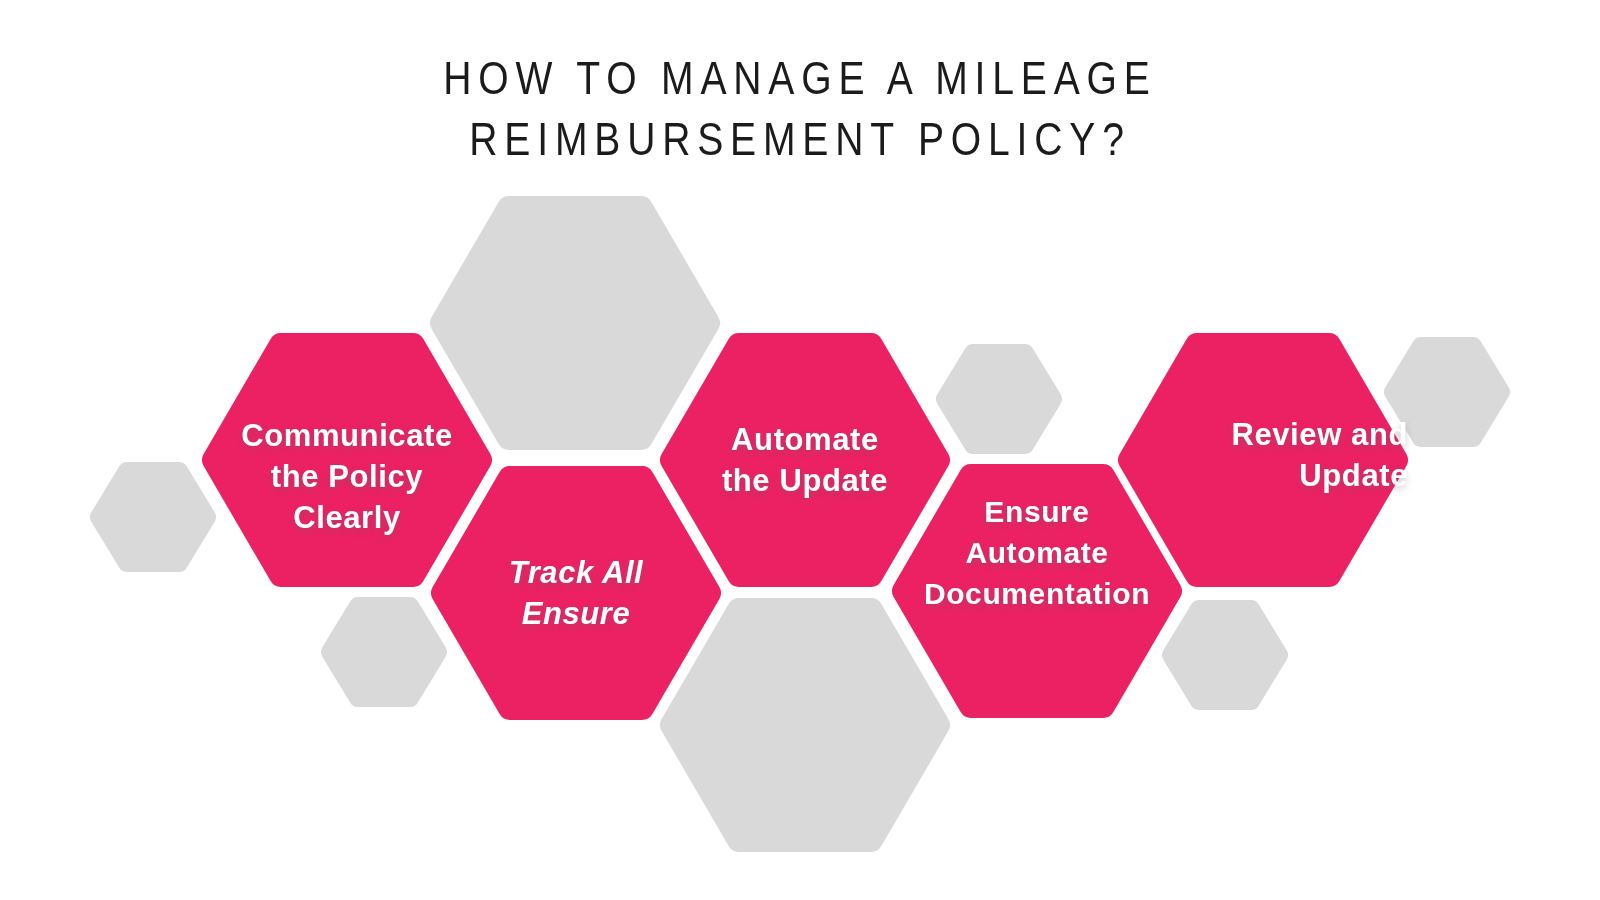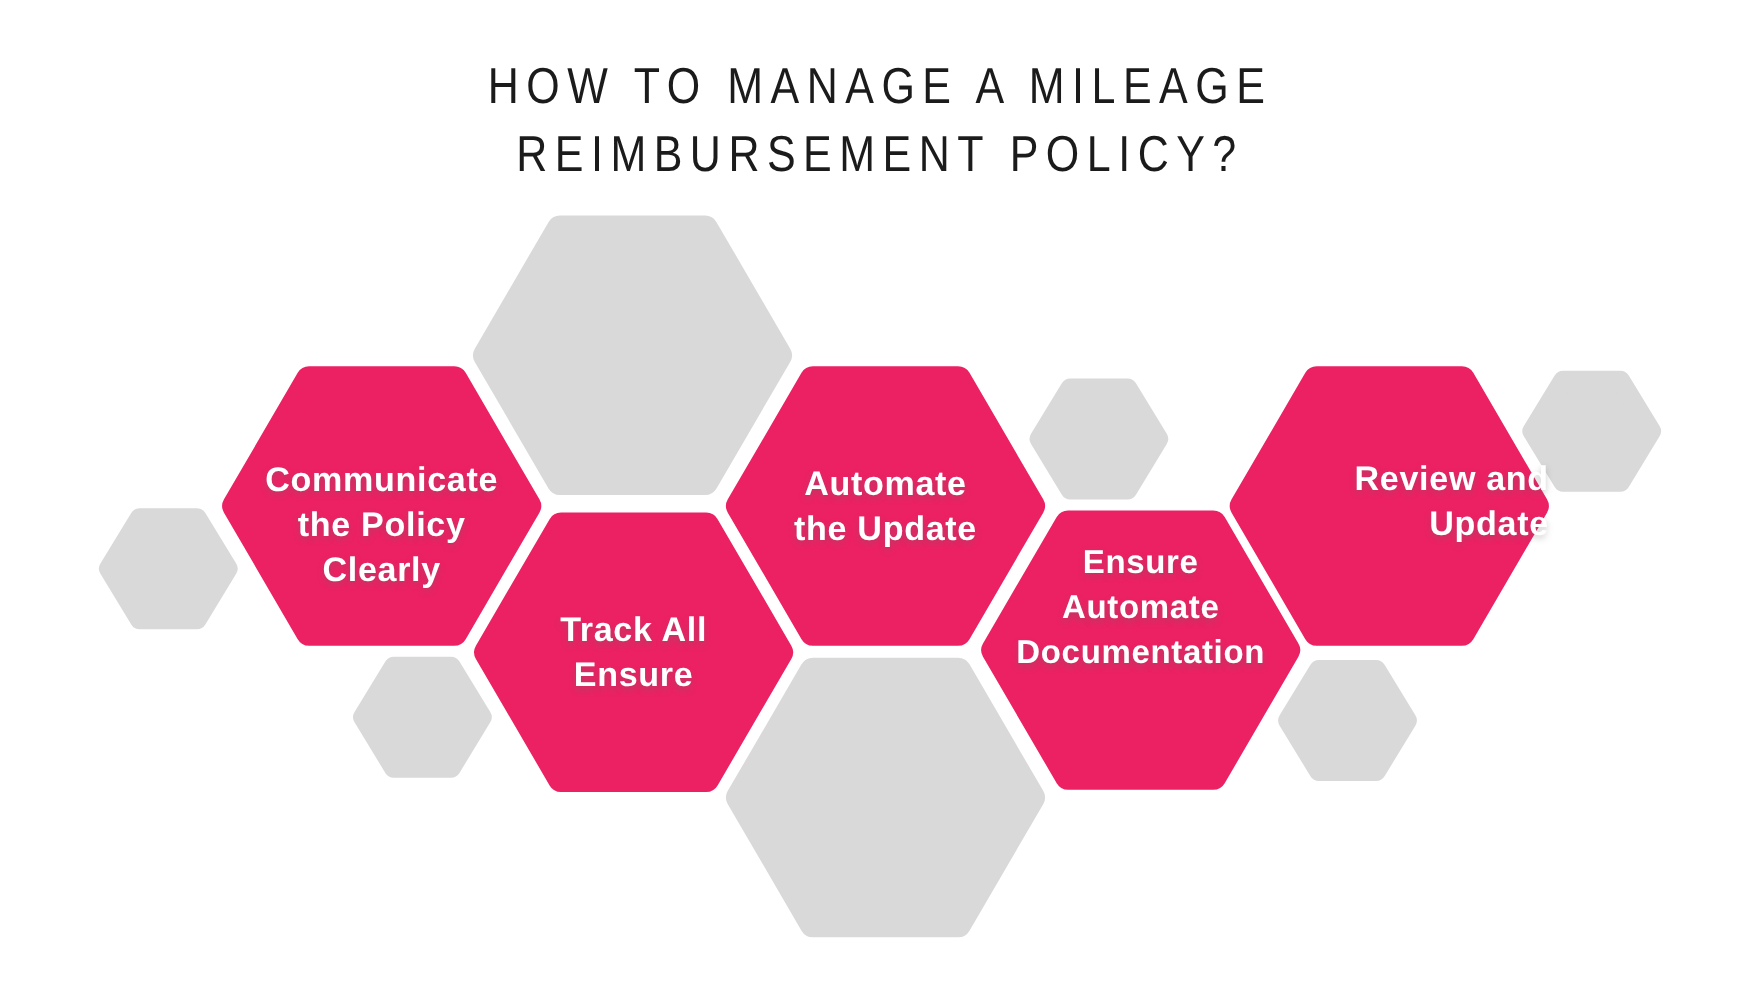--- a/index.html
+++ b/index.html
@@ -119,21 +119,21 @@
     <svg viewBox="0 0 290 254">
       <polygon class="poly-pink" points="12,127 79,12 211,12 278,127 211,242 79,242"></polygon>
     </svg>
     <div class="hex-label" style="transform: translateY(16px);">
       <span>Communicate</span>
       <span>the Policy</span>
       <span>Clearly</span>
     </div>
   </div>
 
-  <div class="hex large" style="left:431px; top:466px;">
+  <div class="hex large" style="left:431px; top:466px;font-style:italic;">
     <svg viewBox="0 0 290 254">
       <polygon class="poly-pink" points="12,127 79,12 211,12 278,127 211,242 79,242"></polygon>
     </svg>
     <div class="hex-label">
       <span>Track All</span>
       <span>Ensure</span>
     </div>
   </div>
 
   <div class="hex large" style="left:660px; top:333px;">

